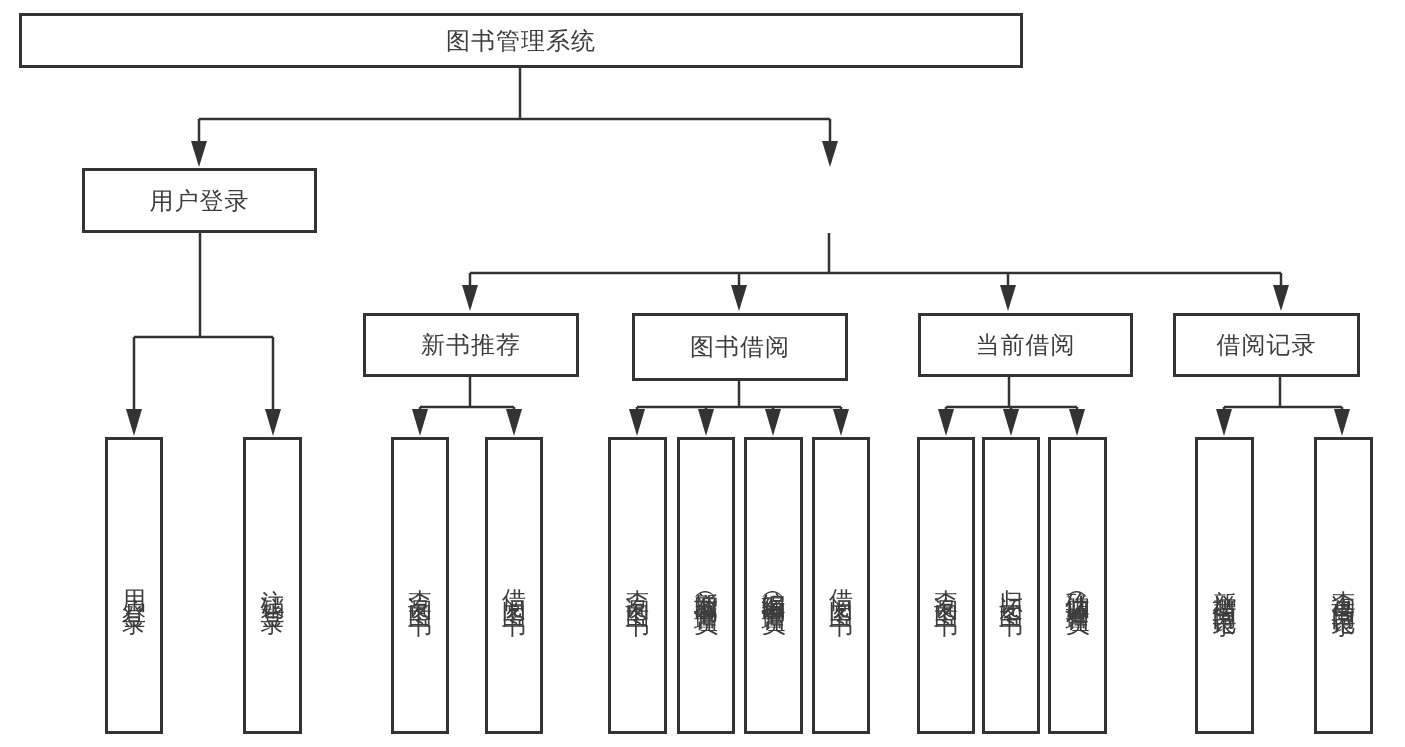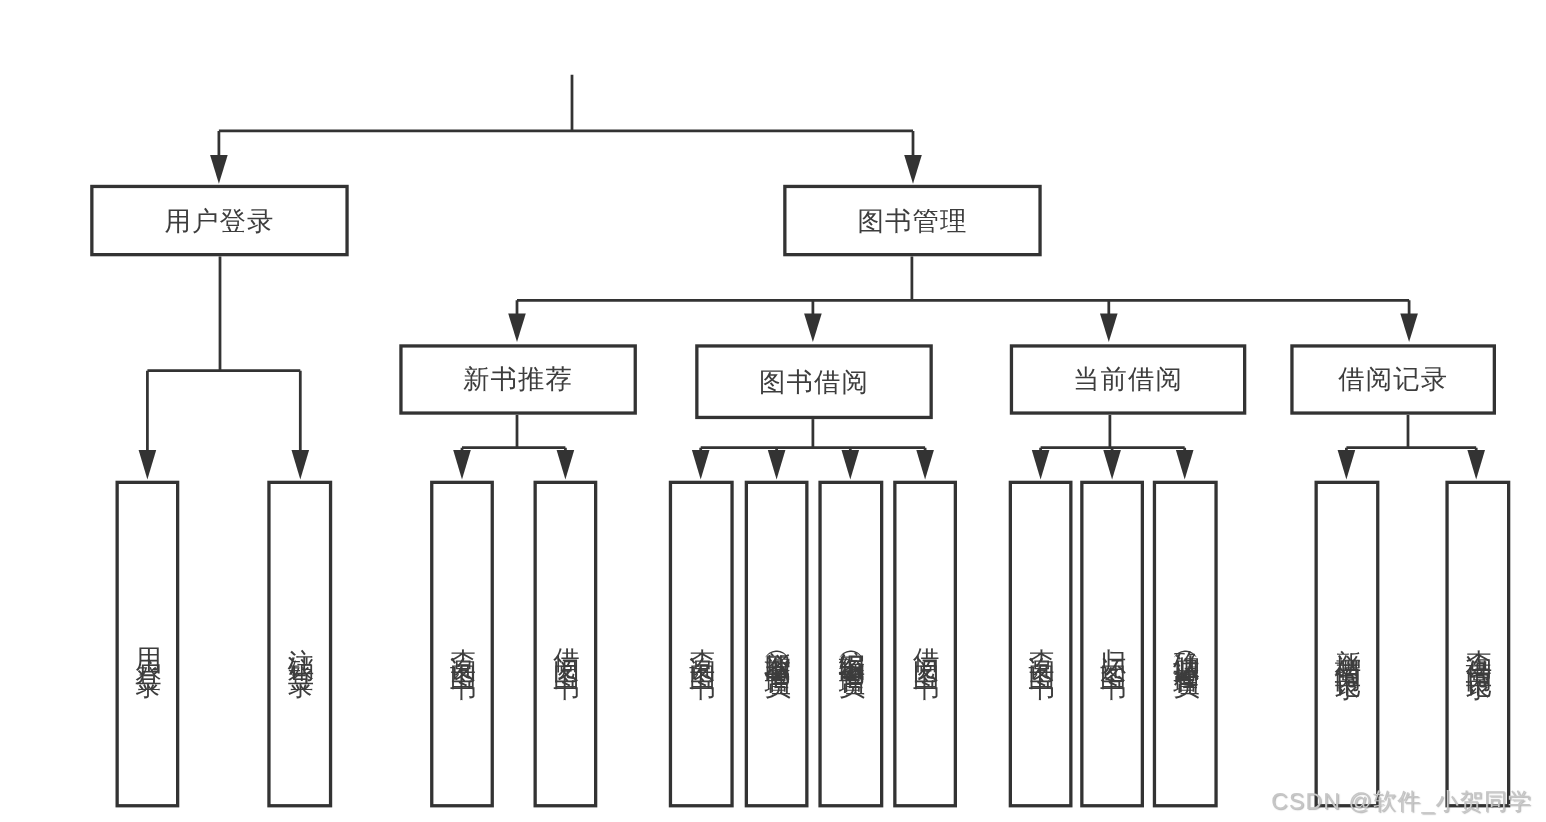--- a/index.html
+++ b/index.html
@@ -97,23 +97,23 @@
       <polygon points="765,409 781,409 773,436"></polygon>
       <polygon points="833,409 849,409 841,436"></polygon>
       <polygon points="938,409 954,409 946,436"></polygon>
       <polygon points="1003,409 1019,409 1011,436"></polygon>
       <polygon points="1069,409 1085,409 1077,436"></polygon>
       <polygon points="1216,409 1232,409 1224,436"></polygon>
       <polygon points="1334,409 1350,409 1342,436"></polygon>
     </g>
   </svg>
 
+  <div class="hbox" style="left:19px; top:13px; width:1004px; height:55px;">图书管理系统</div>
 
   <div class="hbox" style="left:82px; top:168px; width:235px; height:65px;">用户登录</div>
-  <div class="hbox" style="left:712px; top:168px; width:235px; height:65px;">图书管理</div>
 
   <div class="hbox" style="left:363px; top:313px; width:216px; height:64px;">新书推荐</div>
   <div class="hbox" style="left:632px; top:313px; width:216px; height:68px;">图书借阅</div>
   <div class="hbox" style="left:902px; top:313px; width:215px; height:64px;margin-left:16px;">当前借阅</div>
   <div class="hbox" style="left:1173px; top:313px; width:187px; height:64px;">借阅记录</div>
 
   <div class="vbox ls8" style="left:105px; width:58px;">用户登录</div>
   <div class="vbox ls8" style="left:243px; width:59px;">注销登录</div>
 
   <div class="vbox ls8" style="left:391px; width:58px;">查询图书</div>
@@ -124,15 +124,14 @@
   <div class="vbox ls3" style="left:744px; width:59px;">编辑图书（管理员）</div>
   <div class="vbox ls8" style="left:812px; width:58px;">借阅图书</div>
 
   <div class="vbox ls8" style="left:917px; width:58px;">查询图书</div>
   <div class="vbox ls8" style="left:982px; width:58px;">归还图书</div>
   <div class="vbox ls3" style="left:1048px; width:59px;">确认归还（管理员）</div>
 
   <div class="vbox ls5" style="left:1195px; width:59px;">新增借阅记录</div>
   <div class="vbox ls5" style="left:1314px; width:59px;">查询借阅记录</div>
 
-  <div id="watermark">CSDN @软件_小贺同学</div>
 
 </div>
 
 </body></html>

